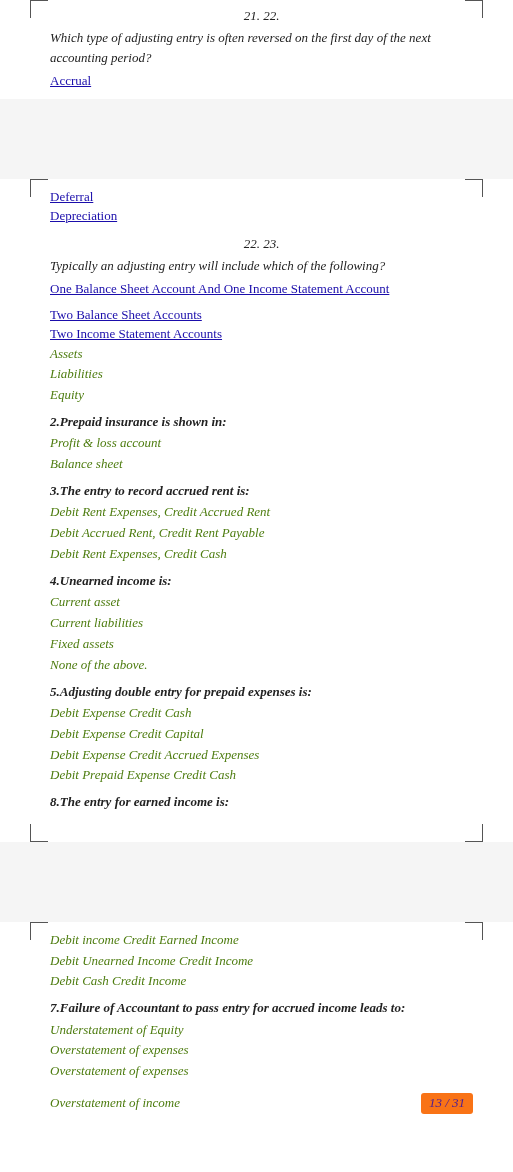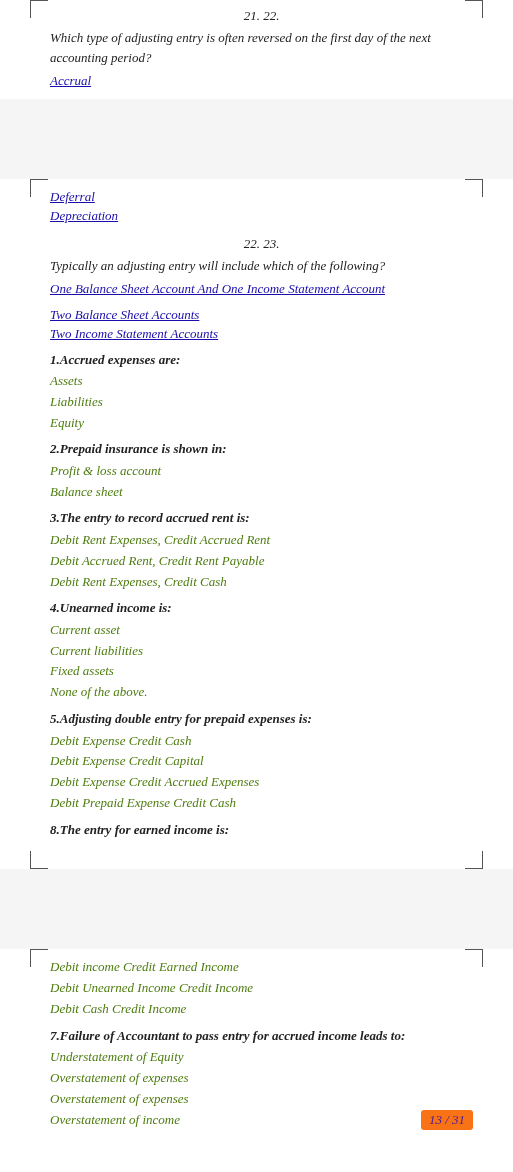--- a/index.html
+++ b/index.html
@@ -43,21 +43,20 @@
     }
     .question-text {
       font-style: italic;
       font-size: 13px;
       line-height: 1.5;
       margin-bottom: 4px;
     }
     .link-text {
       color: #1a0dab;
       text-decoration: underline;
-      font-style: italic;
       font-size: 13px;
       display: block;
       line-height: 1.5;
       cursor: pointer;
     }
     .option-text {
       font-style: italic;
       font-size: 13px;
       display: block;
       line-height: 1.6;
@@ -114,21 +113,20 @@
 
     <p class="question-num" style="margin-top:10px;">22.  23.</p>
     <p class="question-text">Typically an adjusting entry will include which of the following?</p>
     <a class="link-text">One Balance Sheet Account And One Income Statement Account</a>
 
     <div style="height:6px;"></div>
 
     <a class="link-text">Two Balance Sheet Accounts</a>
     <a class="link-text">Two Income Statement Accounts</a>
 
-    <span class="bold-question">1.Accrued expenses are:</span>
     <span class="option-text">Assets</span>
     <span class="option-text">Liabilities</span>
     <span class="option-text">Equity</span>
 
     <span class="bold-question">2.Prepaid insurance is shown in:</span>
     <span class="option-text">Profit &amp; loss account</span>
     <span class="option-text">Balance sheet</span>
 
     <span class="bold-question">3.The entry to record accrued rent is:</span>
     <span class="option-text">Debit Rent Expenses, Credit Accrued Rent</span>
@@ -162,19 +160,19 @@
 
     <span class="option-text">Debit income Credit Earned Income</span>
     <span class="option-text">Debit Unearned Income Credit Income</span>
     <span class="option-text">Debit Cash Credit Income</span>
 
     <span class="bold-question">7.Failure of Accountant to pass entry for accrued income leads to:</span>
     <span class="option-text">Understatement of Equity</span>
     <span class="option-text">Overstatement of expenses</span>
     <span class="option-text">Overstatement of expenses</span>
 
-    <div style="display:flex; align-items:center; justify-content:space-between; margin-top:0;">
+    <div style="display:flex; justify-content:space-between; margin-top:11px;">
       <span class="option-text" style="display:inline;">Overstatement of income</span>
       <span class="page-indicator">13 / 31</span>
     </div>
   </div>
 
 </div>
 
 </body></html>

